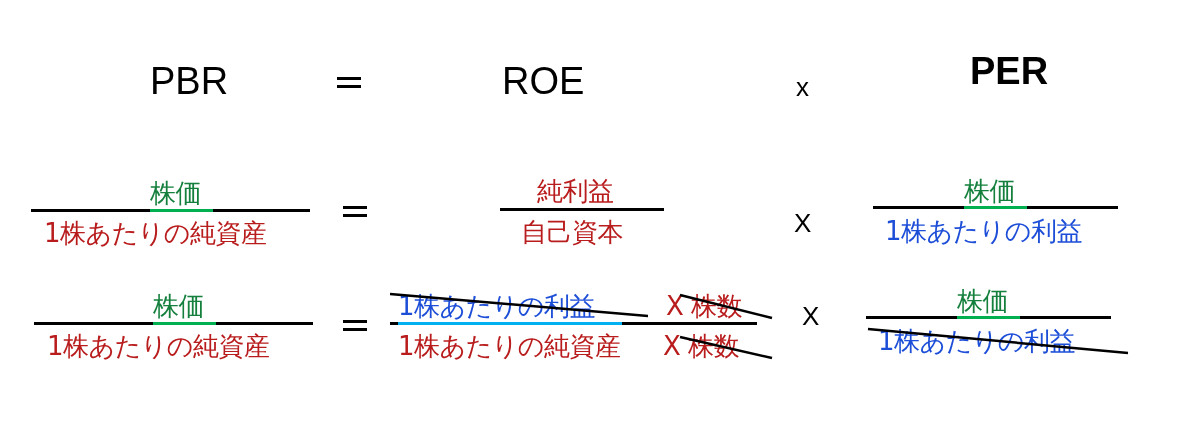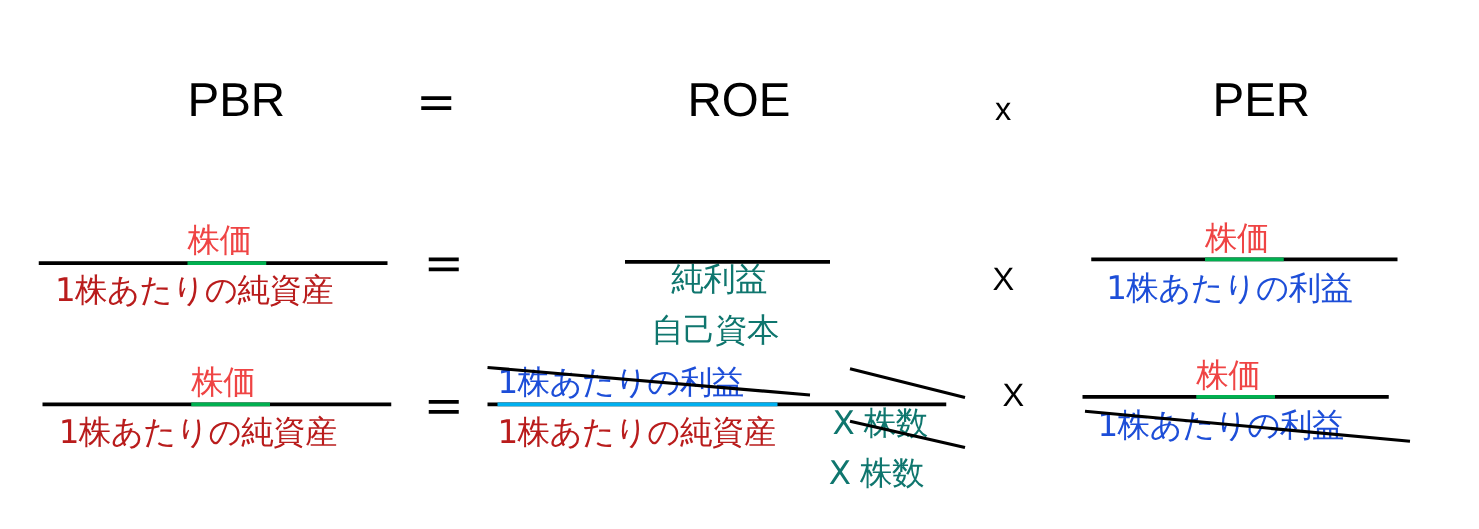--- a/index.html
+++ b/index.html
@@ -1,41 +1,41 @@
 <!DOCTYPE html>
 <html><head>
 <meta charset="utf-8">
 <style>
   html, body { margin: 0; padding: 0; background: #ffffff; }
   body { width: 1183px; height: 423px; position: relative; overflow: hidden;
          font-family: "DejaVu Sans", "Liberation Sans", sans-serif; color: #000; }
   .abs { position: absolute; white-space: nowrap; line-height: 1; }
   .hdr { font-family: "Liberation Sans", "DejaVu Sans", sans-serif; font-size: 38px; }
   .jp { font-size: 26px; letter-spacing: -0.5px; }
-  .green { color: #ef4444; }
+  .green { color: #15803d; }
   .red { color: #b91c1c; }
   .blue { color: #1d4ed8; }
-  .black { color: #0f766e; margin-top: 33px; }
+  .black { color: #b91c1c; }
   .line { position: absolute; height: 3px; background: #000; }
   .gline { position: absolute; height: 3px; background: #00B050; }
   .bline { position: absolute; height: 3px; background: #00B0F0; }
   .eq { position: absolute; width: 24px; height: 11px; border-top: 3px solid #000; border-bottom: 3px solid #000; box-sizing: border-box; }
   .x { font-family: "Liberation Sans", "DejaVu Sans", sans-serif; font-size: 26px; }
   svg.strikes { position: absolute; left: 0; top: 0; }
 </style>
 </head>
 <body>
 
 <div class="abs hdr" style="left:150px; top:62px;text-align:right;">PBR</div>
 <div class="abs" style="left:337px; top:77px;">
   <div class="eq" style="position:relative; width:24px;"></div>
 </div>
-<div class="abs hdr" style="left:550px; top:62px;">ROE</div>
+<div class="abs hdr" style="left:502px; top:62px;">ROE</div>
 <div class="abs x" style="left:796px; top:74px;">x</div>
-<div class="abs hdr" style="left:970px; top:62px;">PER</div>
+<div class="abs hdr" style="left:970px; top:52px;font-weight:bold;">PER</div>
 
 <div class="abs jp green" style="left:150px; top:180px;">株価</div>
 <div class="line" style="left:31px; top:209px; width:279px;"></div>
 <div class="gline" style="left:150px; top:209px; width:63px;"></div>
 <div class="abs jp red" style="left:44px; top:220px;">1株あたりの純資産</div>
 
 <div class="eq" style="left:343px; top:206px;"></div>
 
 <div class="abs jp black" style="left:537px; top:178px;">純利益</div>
 <div class="line" style="left:500px; top:208px; width:164px;"></div>

